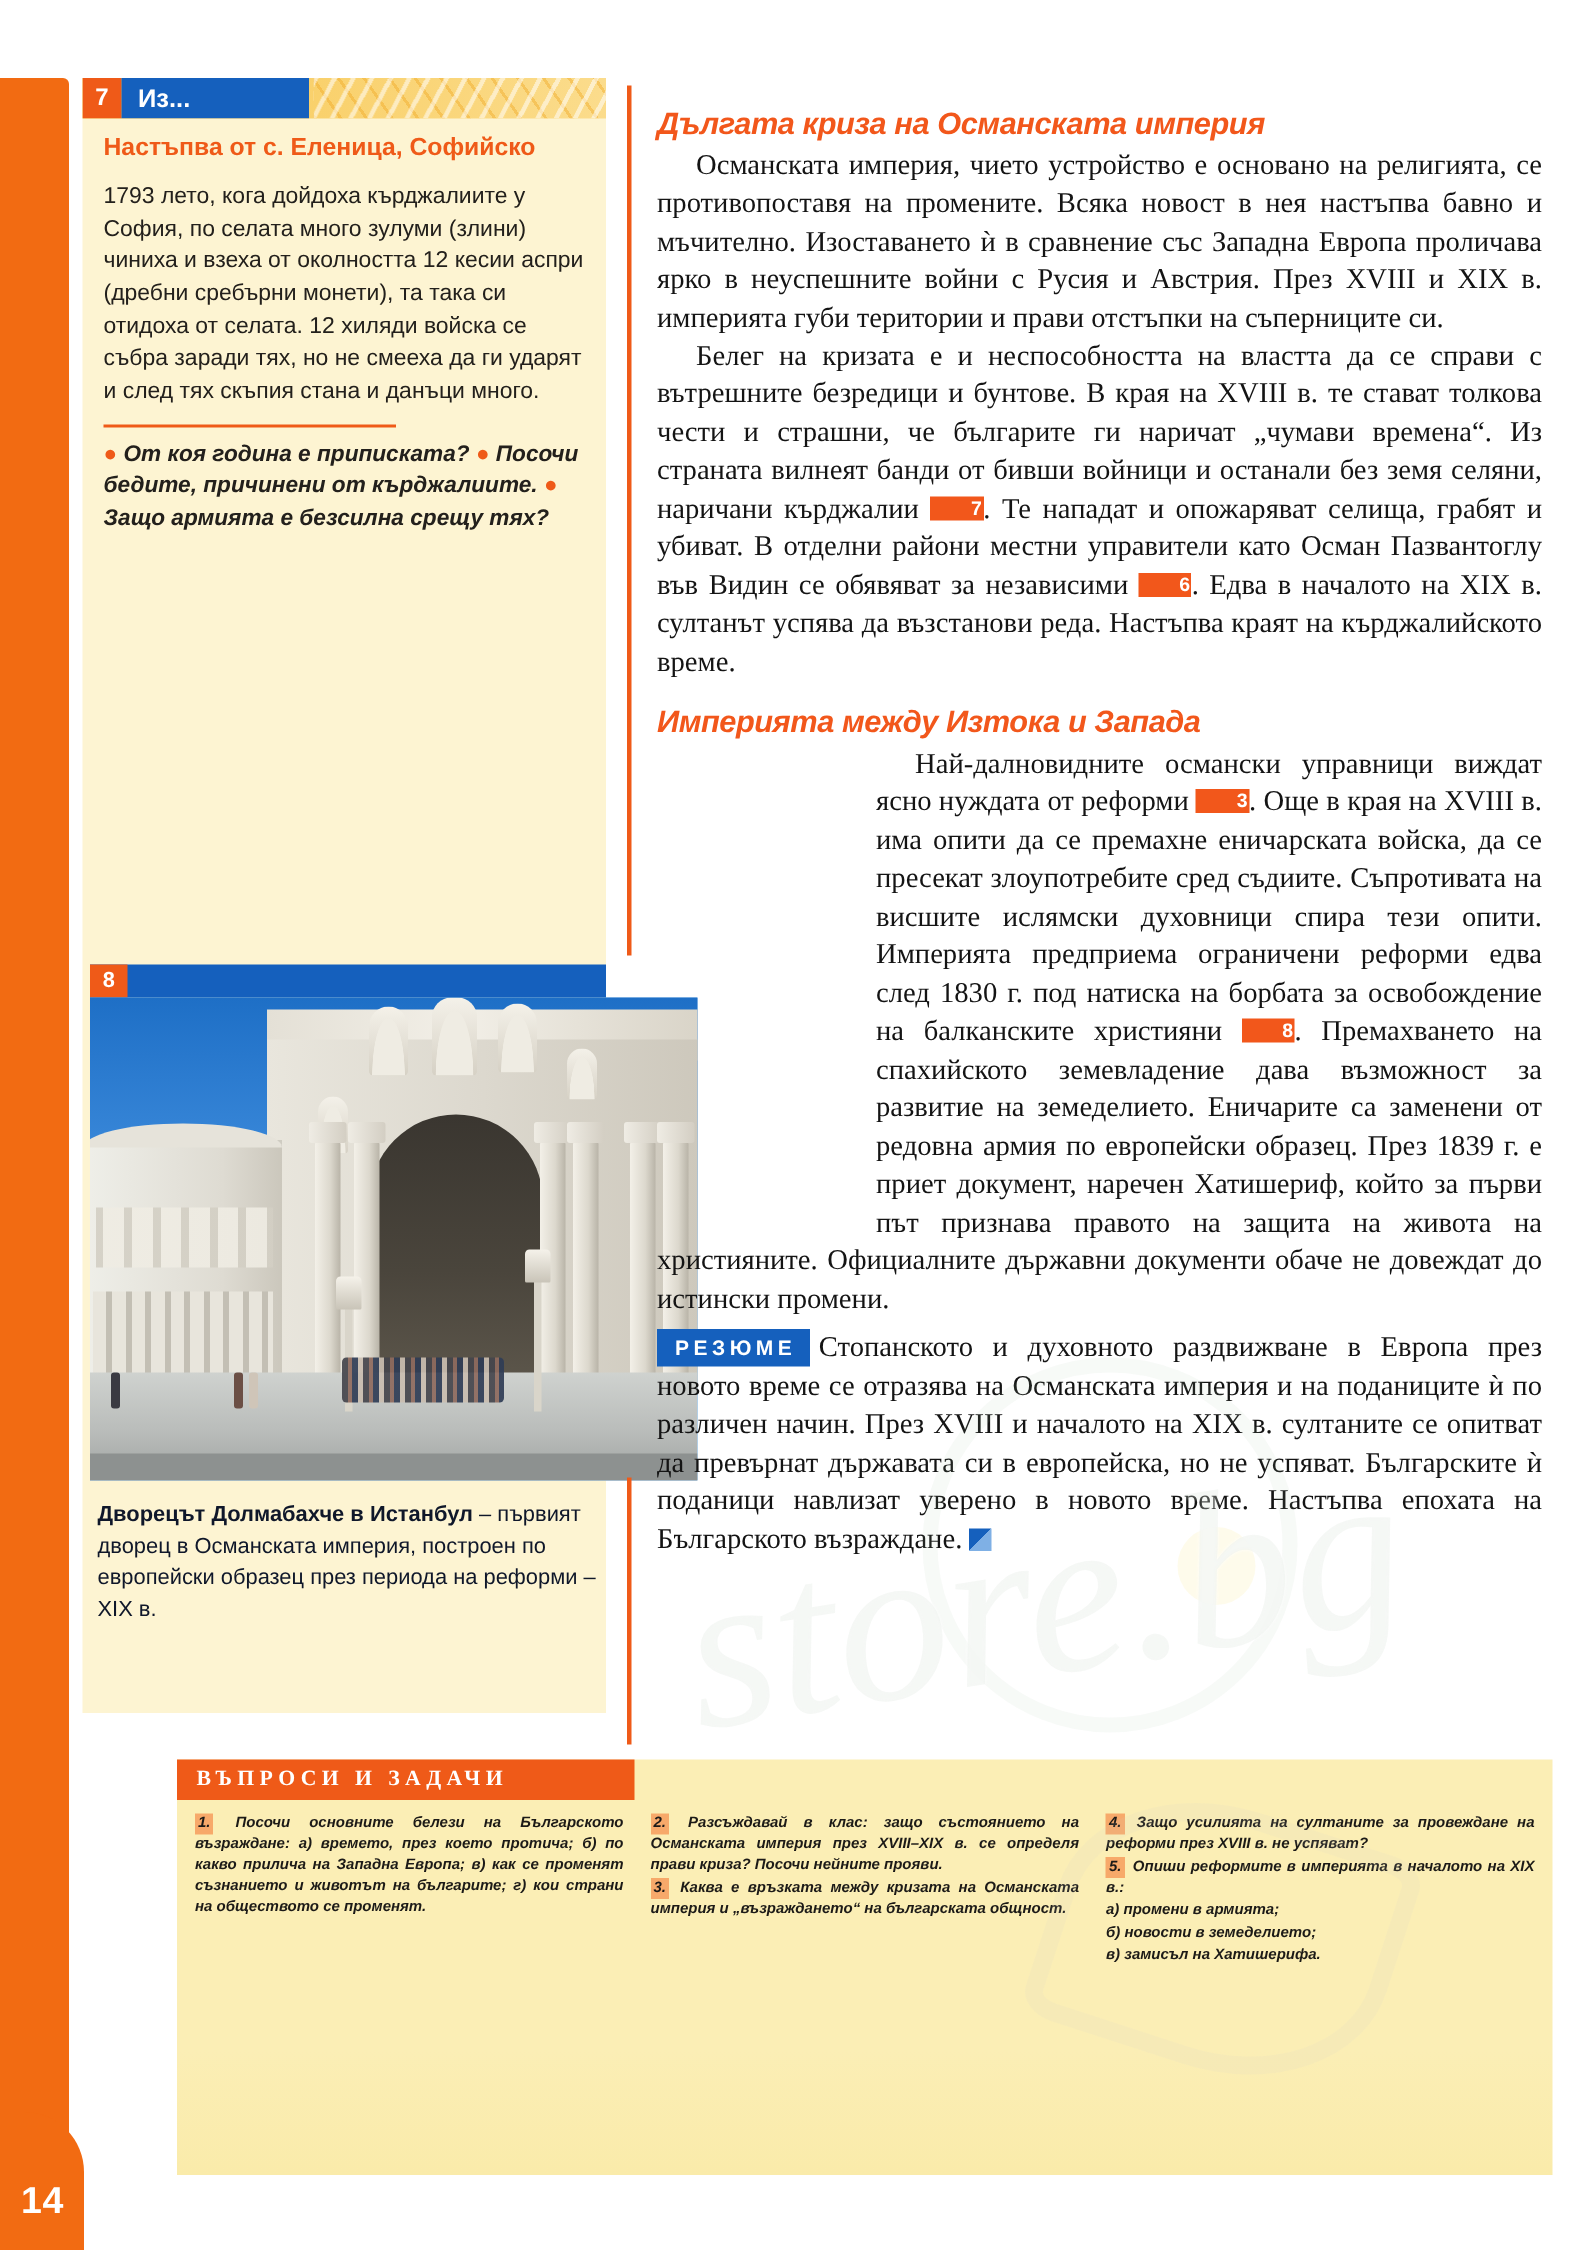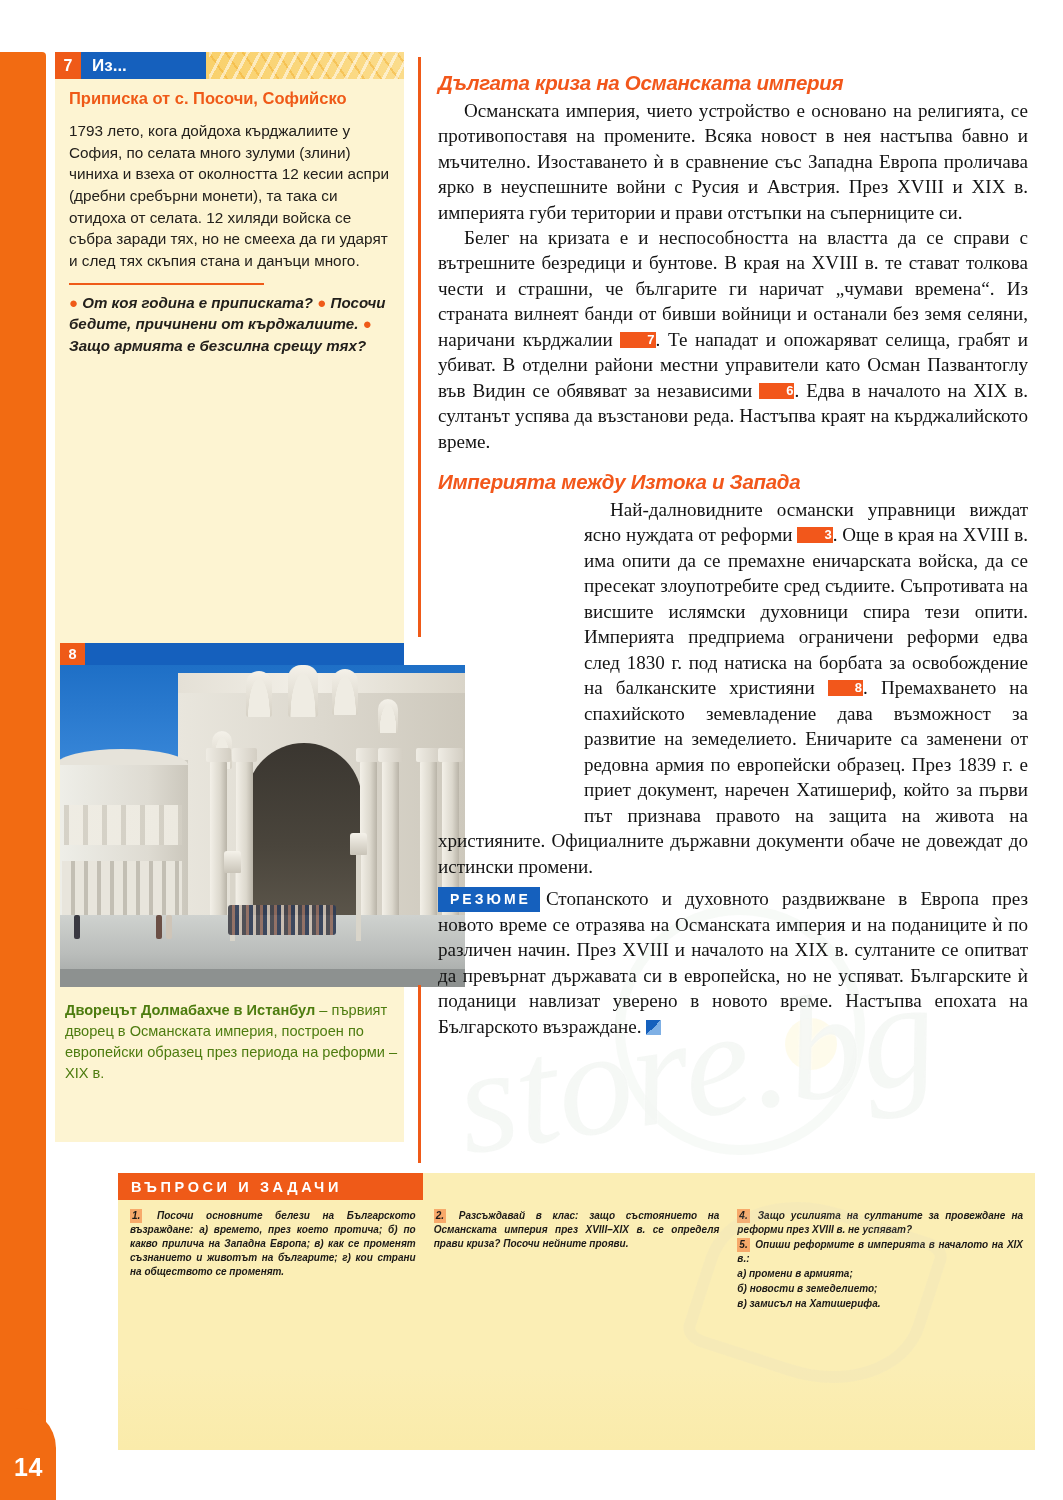--- a/index.html
+++ b/index.html
@@ -208,21 +208,21 @@
   .ph-crowd{position:absolute;bottom:52px;height:30px;
     background:repeating-linear-gradient(90deg,#45454c 0 4px,#8e6a5e 4px 7px,#2f3c55 7px 11px,#c9bdb0 11px 14px);
     border-radius:3px;opacity:.92;}
   .ph-person{position:absolute;bottom:48px;width:6px;height:24px;background:#3a3a42;border-radius:2px;}
 
   .photo-caption {
     width: 345px;
     padding: 13px 2px 0 5px;
     font-size: 14.6px;
     line-height: 1.43;
-    color: #4d7c0f;
+    color: #0f172a;
   }
   .photo-caption b { font-weight: bold; }
 
   
   .vrule-top {
     position: absolute;
     left: 418px;
     top: 57px;
     width: 3px;
     height: 580px;
@@ -320,20 +320,21 @@
     width: 305px;
     height: 27px;
     background: #ef5a18;
     color: #ffffff;
     font-size: 14.5px;
     font-weight: bold;
     letter-spacing: 3.6px;
     display: flex;
     align-items: center;
     padding-left: 13px;
+    font-family: Liberation Serif, serif;
   }
   .qcols {
     display: flex;
     padding: 9px 12px 0 12px;
     gap: 18px;
   }
   .qcol { flex: 1 1 0; }
   .qtext {
     font-size: 10px;
     line-height: 1.40;
@@ -406,21 +407,21 @@
     <span class="page-number">14</span>
   </div>
 
   <div class="sidebar">
 
     <div class="src-banner">
       <div class="src-num">7</div>
       <div class="src-kind">Из...</div>
     </div>
 
-    <div class="src-title">Приписка от с. Посочи, Софийско</div>
+    <div class="src-title">Настъпва от с. Еленица, Софийско</div>
 
     <div class="src-body">
       <p>1793 лето, кога дойдоха кърджалиите у София, по селата много зулуми (злини) чиниха и взеха от околността 12 кесии аспри (дребни сребърни монети), та така си отидоха от селата. 12 хиляди войска се събра заради тях, но не смееха да ги ударят и след тях скъпия стана и данъци много.</p>
     </div>
 
     <div class="src-rule"></div>
 
     <div class="src-questions">
       <span class="qdot">●</span>
       <span>От коя година е приписката?</span>
@@ -500,20 +501,21 @@
     <div class="qpanel-head">ВЪПРОСИ И ЗАДАЧИ</div>
 
     <div class="qcols">
 
       <div class="qcol">
         <p class="qtext"><span class="qnum">1.</span><span> Посочи основните белези на Българското възраждане: а) времето, през което протича; б) по какво прилича на Западна Европа; в) как се променят съзнанието и животът на българите; г) кои страни на обществото се променят.</span></p>
       </div>
 
       <div class="qcol">
         <p class="qtext"><span class="qnum">2.</span><span> Разсъждавай в клас: защо състоянието на Османската империя през XVIII–XIX в. се определя прави криза? Посочи нейните прояви.</span></p>
+        <p class="qtext"><span class="qnum">3.</span><span> Каква е връзката между кризата на Османската империя и „възраждането“ на българската общност.</span></p>
       </div>
 
       <div class="qcol">
         <p class="qtext"><span class="qnum">4.</span><span> Защо усилията на султаните за провеждане на реформи през XVIII в. не успяват?</span></p>
         <p class="qtext"><span class="qnum">5.</span><span> Опиши реформите в империята в началото на XIX в.:</span></p>
         <p class="qtext" style="text-align:left;">а) промени в армията;</p>
         <p class="qtext" style="text-align:left;">б) новости в земеделието;</p>
         <p class="qtext" style="text-align:left;">в) замисъл на Хатишерифа.</p>
       </div>
 

